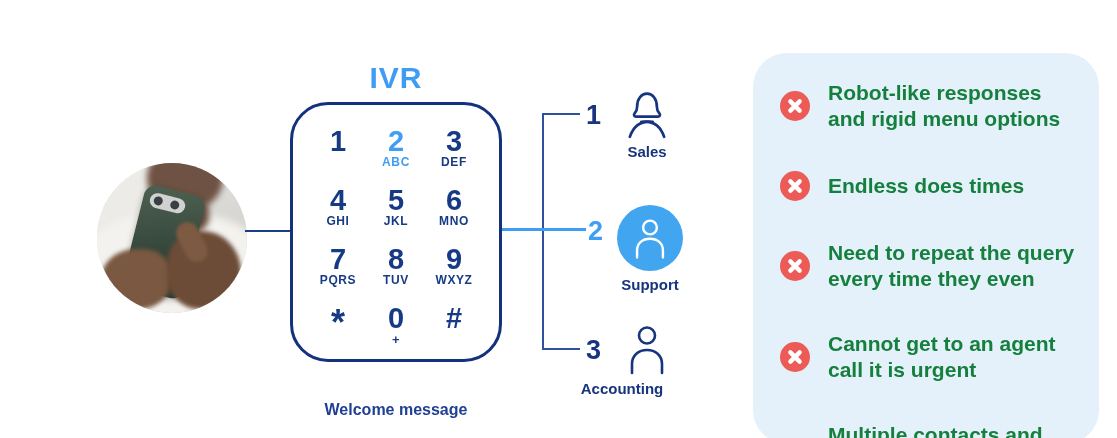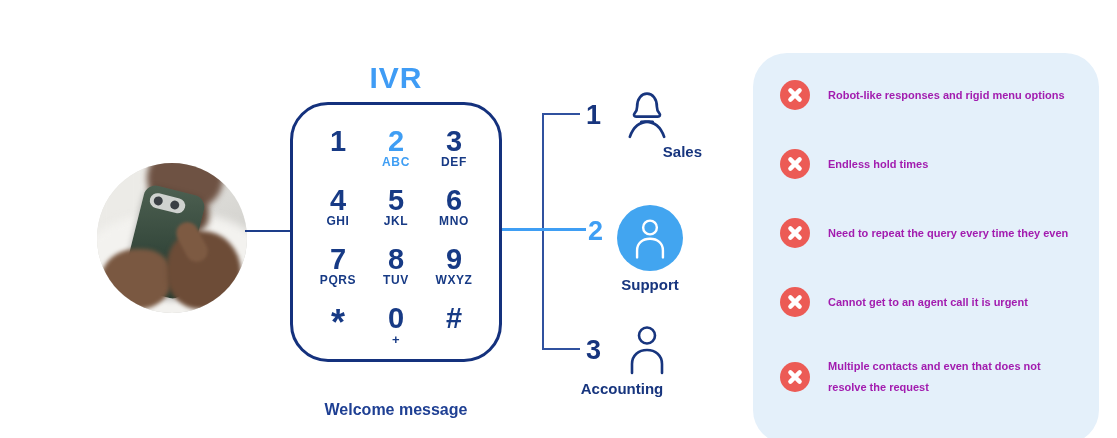--- a/index.html
+++ b/index.html
@@ -53,21 +53,21 @@
   .opt-label{position:absolute;width:110px;text-align:center;font-size:15px;font-weight:600;color:#17357e;}
   .opt-icon{position:absolute;}
   .support-circle{position:absolute;left:617px;top:176px;width:66px;height:66px;border-radius:50%;
     background:#42a5f0;display:flex;align-items:center;justify-content:center;}
 
   
   .panel{position:absolute;left:753px;top:24px;width:346px;height:391px;background:#e4f0fa;border-radius:34px;
     display:flex;flex-direction:column;padding:27px 24px 0 27px;}
   .pain-item{display:flex;align-items:center;margin-bottom:39px;}
   .pain-item .x-wrap{flex:0 0 30px;width:30px;height:30px;margin-right:18px;}
-  .pain-item .pain-text{font-size:11px;line-height:21px;font-weight:600;color:#a21caf;max-width:258px;}
+  .pain-item .pain-text{font-size:21px;line-height:26px;font-weight:600;color:#15803d;max-width:258px;}
 
   .divider{position:absolute;left:87px;top:432px;width:1025px;height:2px;background:#e4e4e4;}
 </style>
 </head>
 <body>
 
 <div class="stage">
 
   <div class="photo">
     <div class="bg-light"></div>
@@ -145,21 +145,21 @@
   <div class="welcome">Welcome message</div>
 
   <div class="opt-num" style="left:586px;top:70px;">1</div>
   <div class="opt-icon" style="left:622px;top:60px;">
     <svg width="50" height="52" viewBox="0 0 48 50" fill="none" stroke="#17357e" stroke-width="2.6" stroke-linecap="round">
       <path d="M13.5 26.5c-1.8 0-2.6-1.6-1.4-3 1.6-1.8 2.4-3.6 2.4-6.5C14.5 9.4 18.6 4.5 24 4.5s9.5 4.9 9.5 12.5c0 2.9.8 4.7 2.4 6.5 1.2 1.4.4 3-1.4 3z"></path>
       <path d="M7.5 46 Q13 29.5 29.5 31.5"></path>
       <path d="M40.5 46 Q35 29.5 18.5 31.5"></path>
     </svg>
   </div>
-  <div class="opt-label" style="left:592px;top:114px;text-align:right;">Sales</div>
+  <div class="opt-label" style="left:592px;top:114px;">Sales</div>
 
   <div class="opt-num hl" style="left:588px;top:186px;">2</div>
   <div class="support-circle">
     <svg width="40" height="42" viewBox="0 0 48 52" fill="none" stroke="#ffffff" stroke-width="3" stroke-linecap="round">
       <circle cx="24" cy="13" r="8.5"></circle>
       <path d="M8 50V41.5C8 32.5 14.8 27 24 27s16 5.5 16 14.5V50"></path>
     </svg>
   </div>
   <div class="opt-label" style="left:595px;top:247px;">Support</div>
 
@@ -182,21 +182,21 @@
       </div>
       <div class="pain-text">Robot-like responses and rigid menu options</div>
     </div>
     <div class="pain-item">
       <div class="x-wrap">
         <svg width="30" height="30" viewBox="0 0 30 30">
             <circle cx="15" cy="15" r="15" fill="#ec5b55"></circle>
             <path d="M10.4 10.4 L19.6 19.6 M19.6 10.4 L10.4 19.6" stroke="#ffffff" stroke-width="4.4" stroke-linecap="round"></path>
           </svg>
       </div>
-      <div class="pain-text">Endless hold times</div>
+      <div class="pain-text">Endless does times</div>
     </div>
     <div class="pain-item">
       <div class="x-wrap">
         <svg width="30" height="30" viewBox="0 0 30 30">
             <circle cx="15" cy="15" r="15" fill="#ec5b55"></circle>
             <path d="M10.4 10.4 L19.6 19.6 M19.6 10.4 L10.4 19.6" stroke="#ffffff" stroke-width="4.4" stroke-linecap="round"></path>
           </svg>
       </div>
       <div class="pain-text">Need to repeat the query every time they even</div>
     </div>

